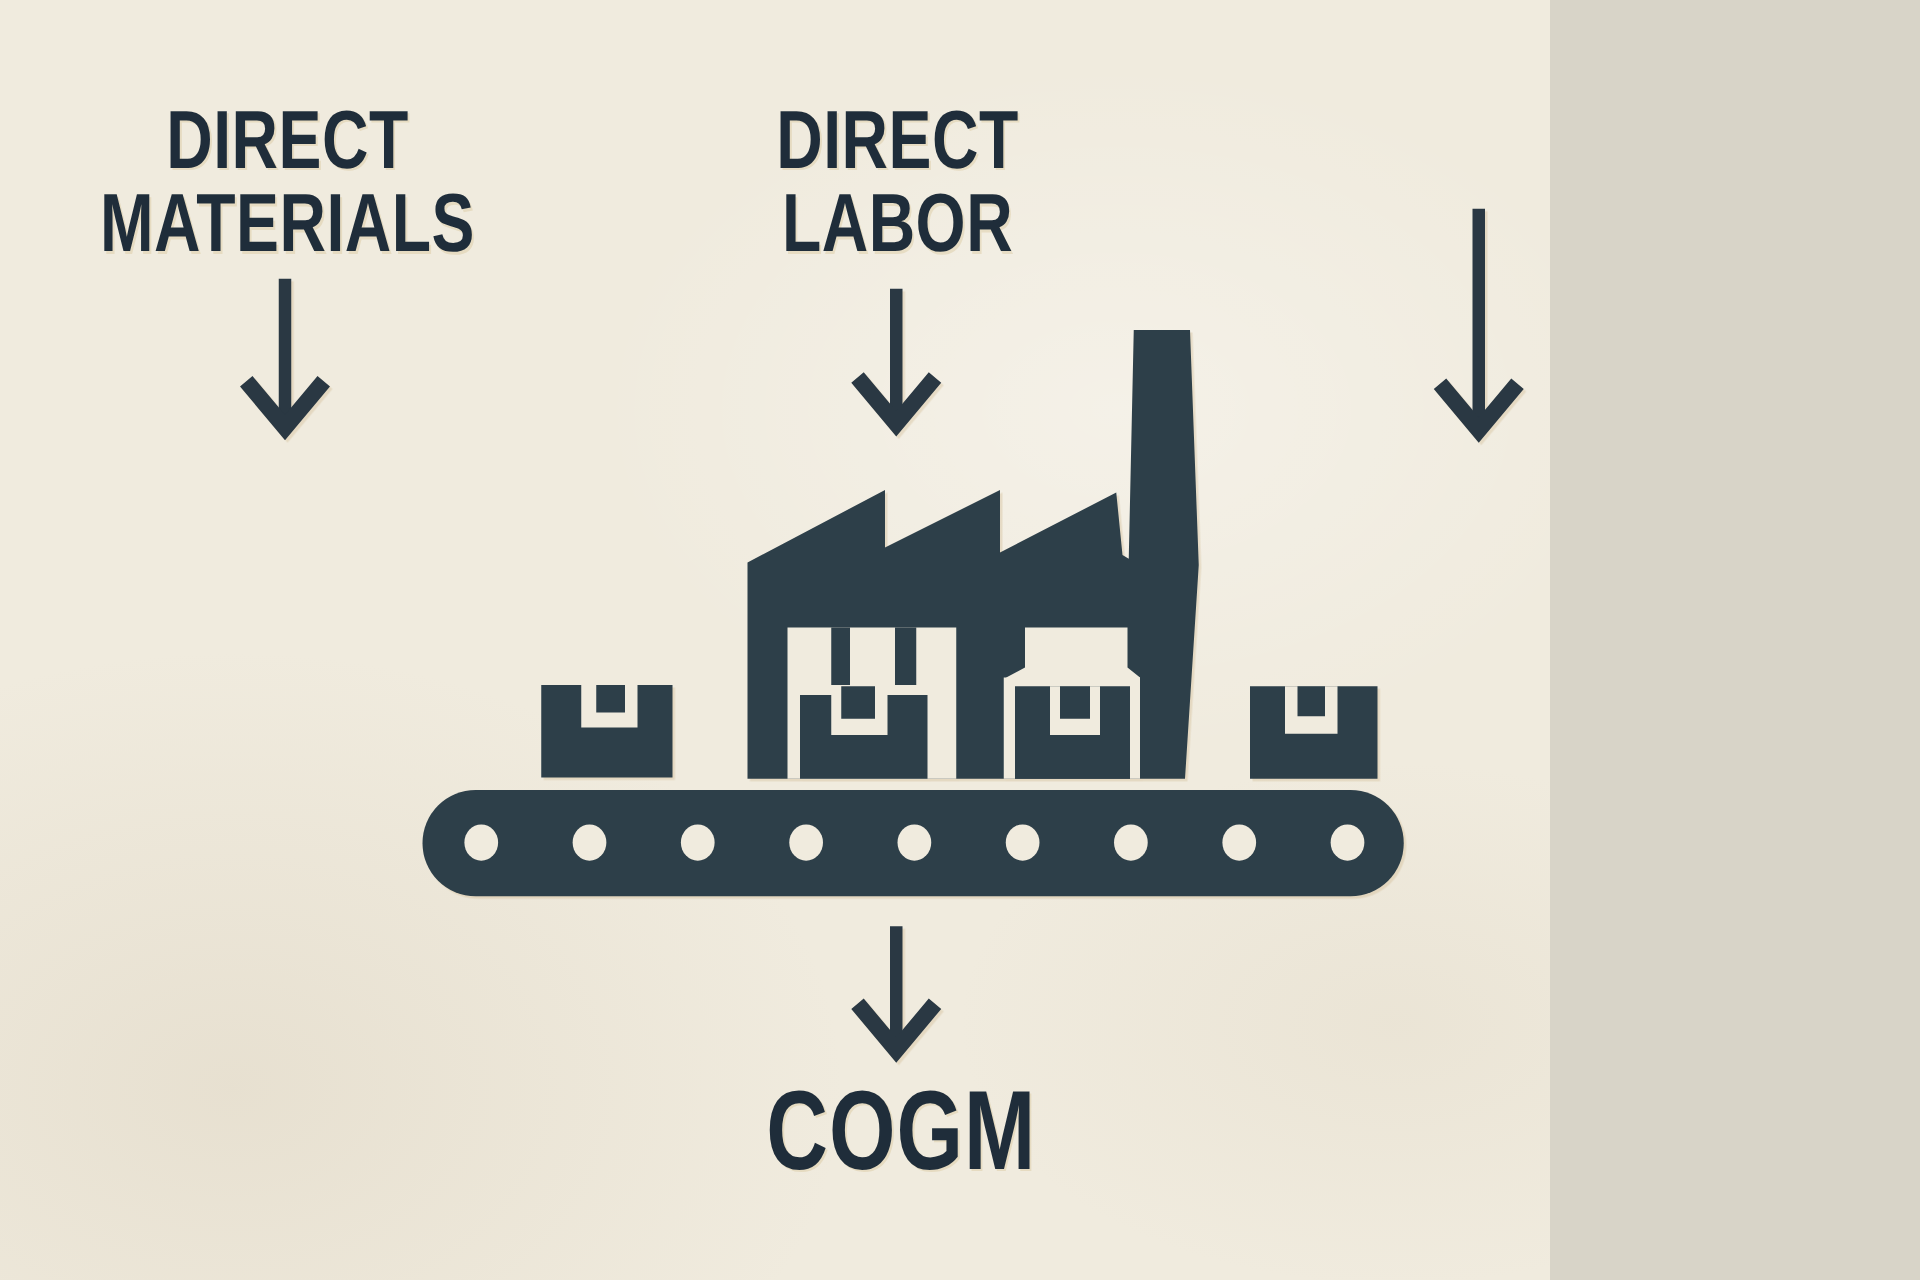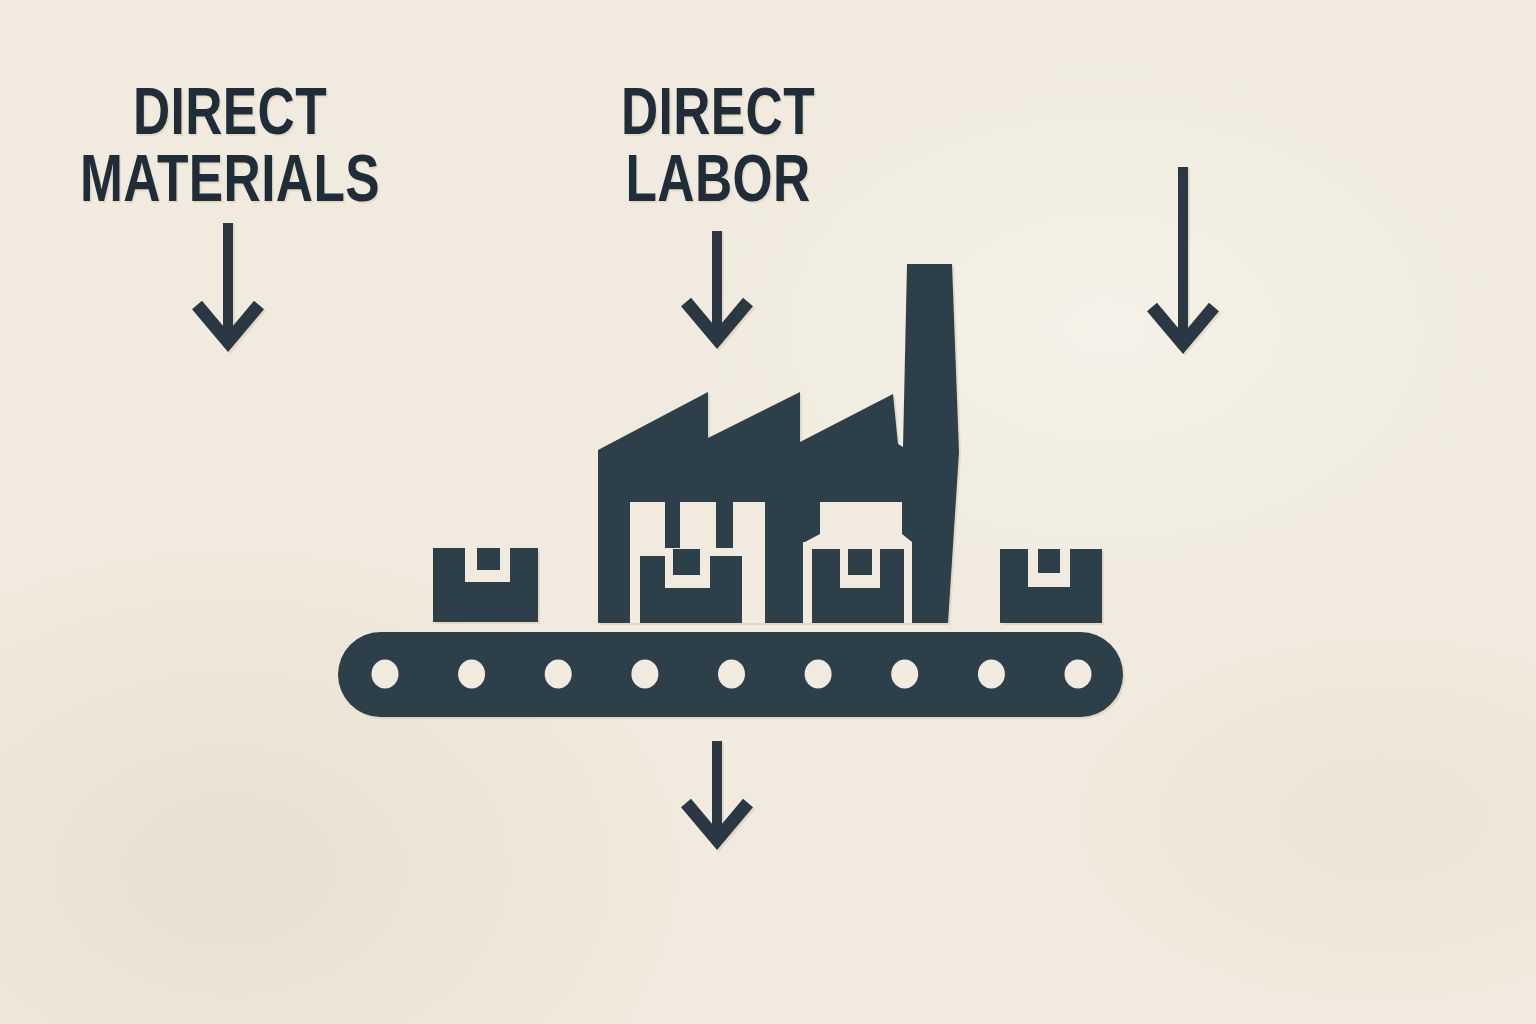--- a/index.html
+++ b/index.html
@@ -1,18 +1,18 @@
 <!DOCTYPE html>
 <html><head>
 <meta charset="utf-8">
 <style>
   html, body { margin: 0; padding: 0; background: #d8d4c8; }
   .canvas {
     position: relative;
-    width: 1536px;
+    width: 1240px;
     height: 1024px;
     overflow: hidden;
     background:
       radial-gradient(ellipse 600px 400px at 72% 32%, rgba(255,255,255,0.30), rgba(255,255,255,0) 70%),
       radial-gradient(ellipse 700px 500px at 15% 85%, rgba(205,192,168,0.25), rgba(205,192,168,0) 70%),
       radial-gradient(ellipse 500px 300px at 90% 80%, rgba(210,198,175,0.18), rgba(210,198,175,0) 70%),
       #f0ebde;
     font-family: "Liberation Sans", "DejaVu Sans", sans-serif;
   }
   .gfx {
@@ -126,14 +126,17 @@
     <div class="hline">DIRECT</div>
     <div class="hline">MATERIALS</div>
   </div>
 
   <div class="label" style="left:718px; top:78px;">
     <div class="hline">DIRECT</div>
     <div class="hline">LABOR</div>
   </div>
 
 
+  <div class="label" style="left:721px; top:860px;">
+    <div class="cogmline">COGM</div>
+  </div>
 
 </div>
 
 </body></html>

